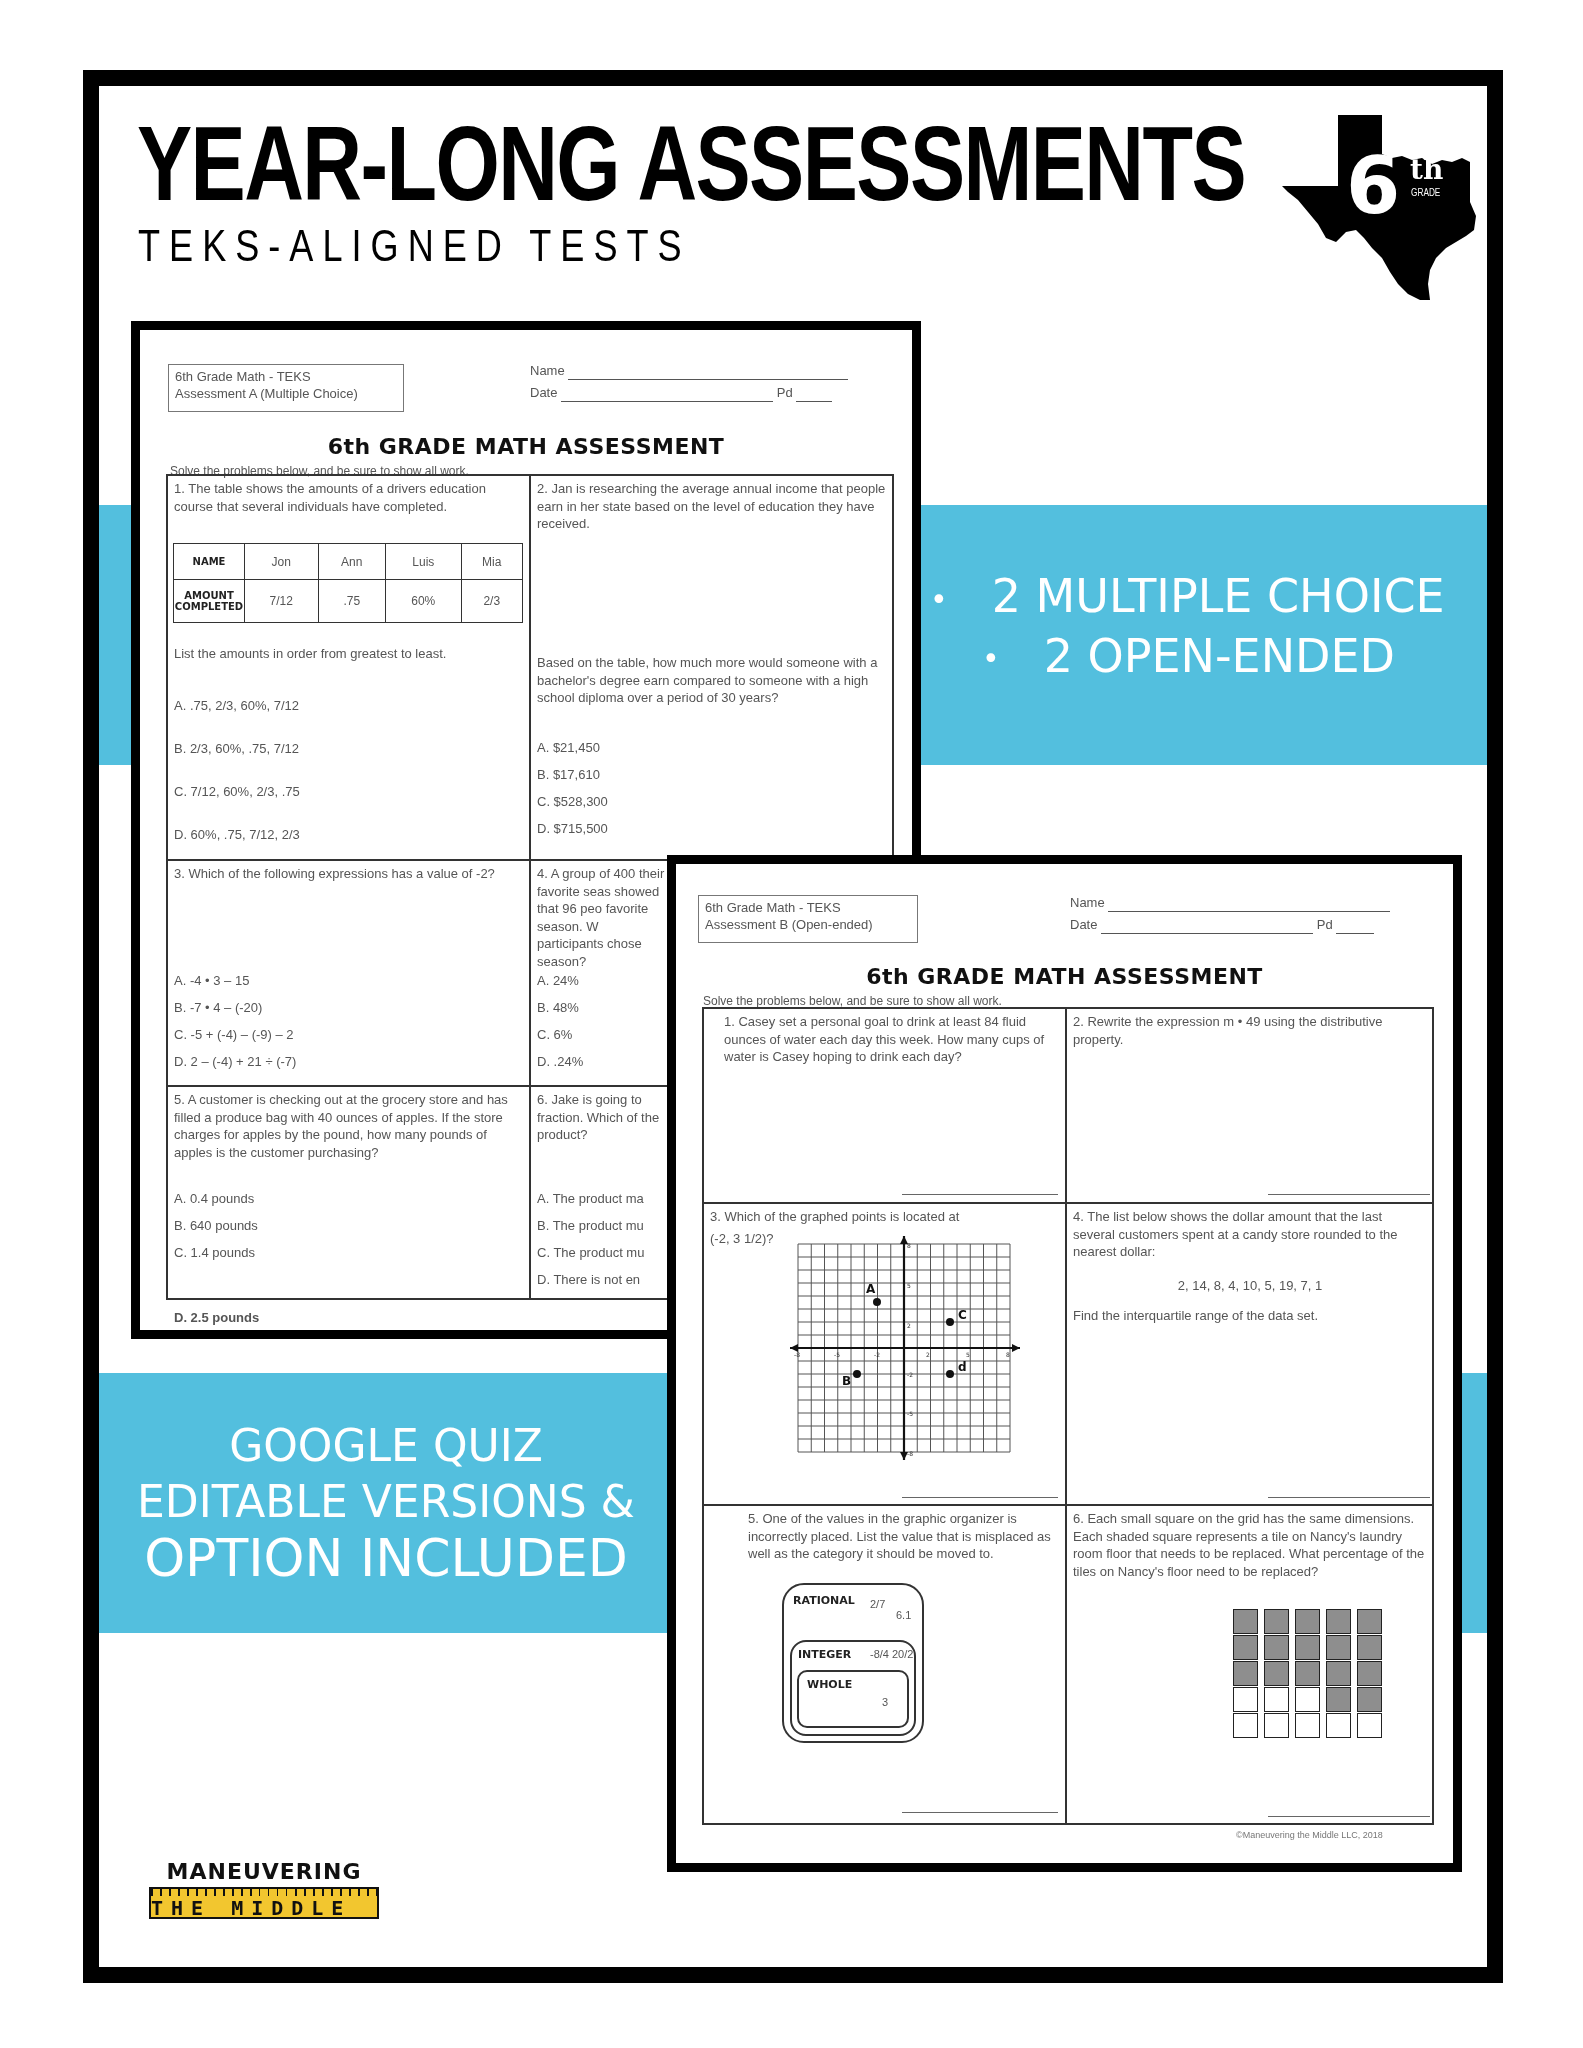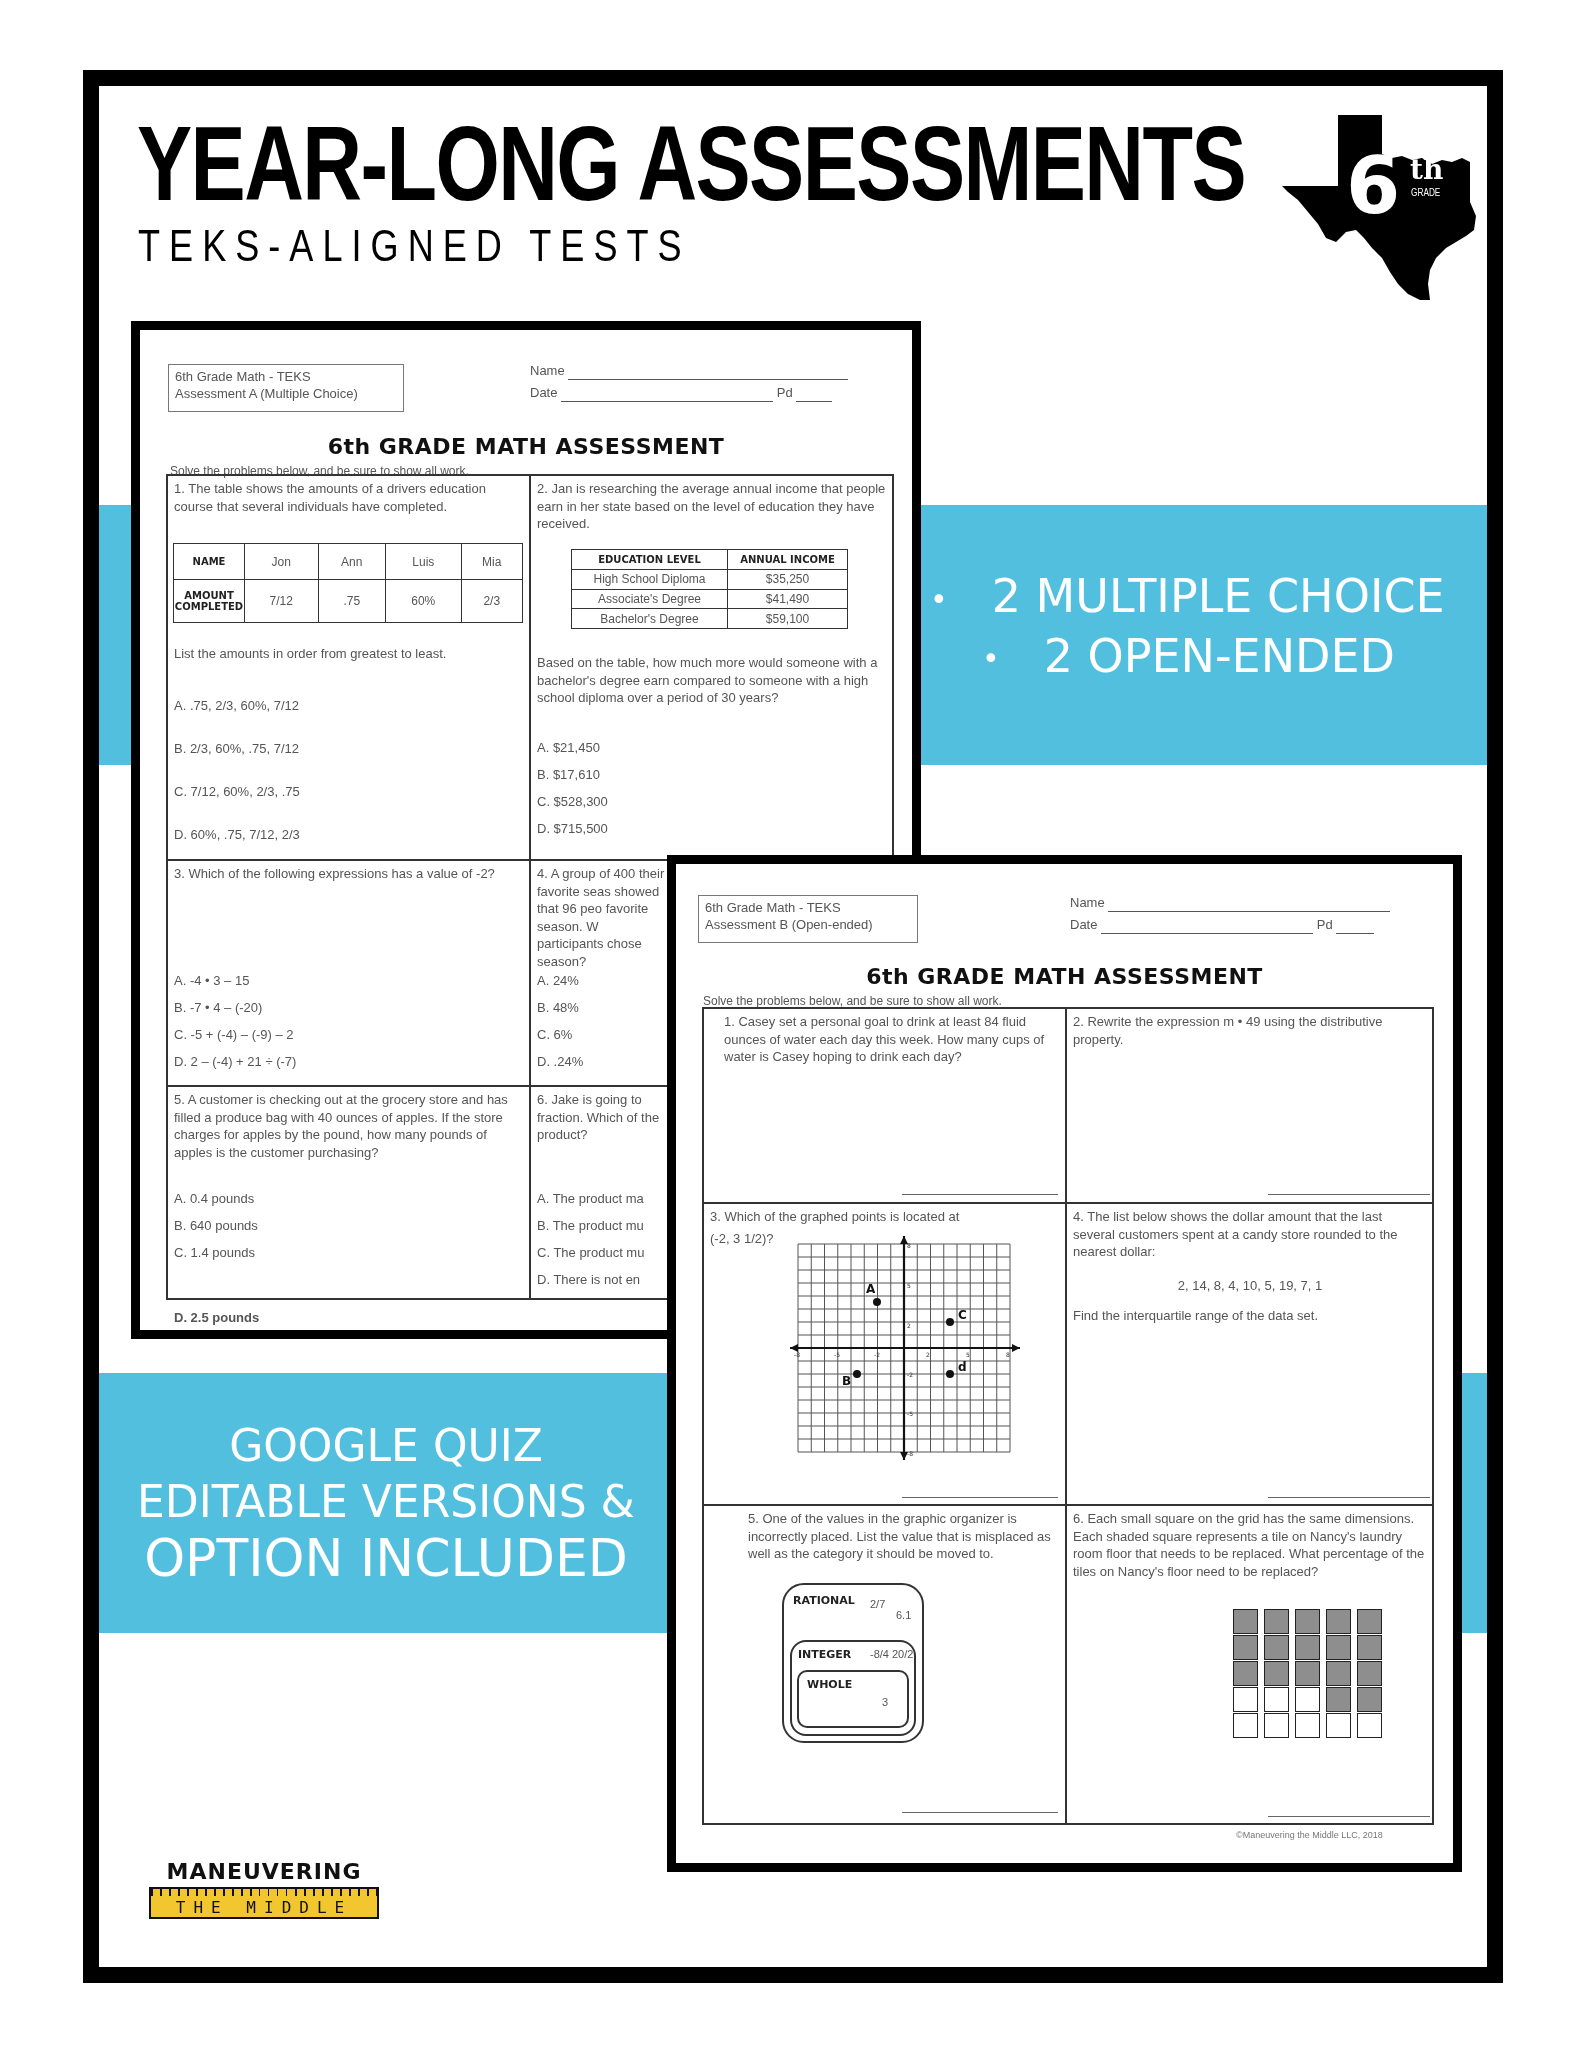--- a/index.html
+++ b/index.html
@@ -69,21 +69,21 @@
 <div class="abs band-text" style="left:99px; top:1418px; width:574px;">
   <div style="font-size:44px; line-height:56px;">GOOGLE QUIZ</div>
   <div style="font-size:44px; line-height:56px;">EDITABLE VERSIONS &amp;</div>
   <div style="font-size:52px; line-height:56px;">OPTION INCLUDED</div>
 </div>
 
 <div class="abs" style="left:149px; top:1860px; width:230px; height:62px;">
   <div style="font-family:'DejaVu Sans', sans-serif; font-weight:bold; font-size:22px; line-height:24px; letter-spacing:1px; text-align:center; color:#111;">MANEUVERING</div>
   <div style="position:relative; margin-top:3px; height:32px; background:#f2c62f; border:2px solid #111; box-sizing:border-box;
               background-image:repeating-linear-gradient(90deg, #111 0 1.5px, transparent 1.5px 9px); background-size:100% 7px; background-repeat:no-repeat;">
-    <div style="position:absolute; left:0; right:0; top:9px; font-family:'DejaVu Sans Mono', monospace; font-weight:normal; font-size:16px; line-height:20px; letter-spacing:8px; text-align:center; color:#111;">THE MIDDLE</div>
+    <div style="position:absolute; left:0; right:0; top:9px; font-family:'DejaVu Sans Mono', monospace; font-weight:bold; font-size:20px; line-height:20px; letter-spacing:8px; color:#111;">THE MIDDLE</div>
   </div>
 </div>
 
 <div class="sheet" style="left:131px; top:321px; width:790px; height:1018px;">
 
   <div class="hdr-box" style="left:28px; top:34px; width:236px; height:48px;">
     <div>6th Grade Math - TEKS</div>
     <div>Assessment A  (Multiple Choice)</div>
   </div>
   <div class="namefield" style="left:390px; top:32px;">
@@ -124,40 +124,20 @@
     </table>
   <div class="opt" style="left:34px; top:316px;">List the amounts in order from greatest to least.</div>
   <div class="opt" style="left:34px; top:368px;">A. .75, 2/3, 60%, 7/12</div>
   <div class="opt" style="left:34px; top:411px;">B. 2/3, 60%, .75, 7/12</div>
   <div class="opt" style="left:34px; top:454px;">C. 7/12, 60%, 2/3, .75</div>
   <div class="opt" style="left:34px; top:497px;">D. 60%, .75, 7/12, 2/3</div>
 
   <div class="cell" style="left:391px; top:146px; width:362px;">
     <div>2. Jan is researching the average annual income that people earn in her state based on the level of education they have received.</div>
   </div>
-  <table class="tb" style="left:431px; top:219px; width:277px; height:80px;">
-    <tbody>
-        <tr style="height:20px;">
-      <td class="hd" style="width:155px;">EDUCATION LEVEL</td>
-      <td class="hd">ANNUAL INCOME</td>
-    </tr>
-    <tr>
-          <td>High School Diploma</td>
-          <td>$35,250</td>
-        </tr>
-    <tr>
-          <td>Associate's Degree</td>
-          <td>$41,490</td>
-        </tr>
-    <tr>
-          <td>Bachelor's Degree</td>
-          <td>$59,100</td>
-        </tr>
-  </tbody>
-    </table>
   <div class="cell" style="left:391px; top:324px; width:362px; padding-top:0;">
     <div>Based on the table, how much more would someone with a bachelor's degree earn compared to someone with a high school diploma over a period of 30 years?</div>
   </div>
   <div class="opt" style="left:397px; top:410px;">A.  $21,450</div>
   <div class="opt" style="left:397px; top:437px;">B.  $17,610</div>
   <div class="opt" style="left:397px; top:464px;">C.  $528,300</div>
   <div class="opt" style="left:397px; top:491px;">D.  $715,500</div>
 
   <div class="cell" style="left:28px; top:531px; width:360px;">
     <div>3. Which of the following expressions has a value of -2?</div>

